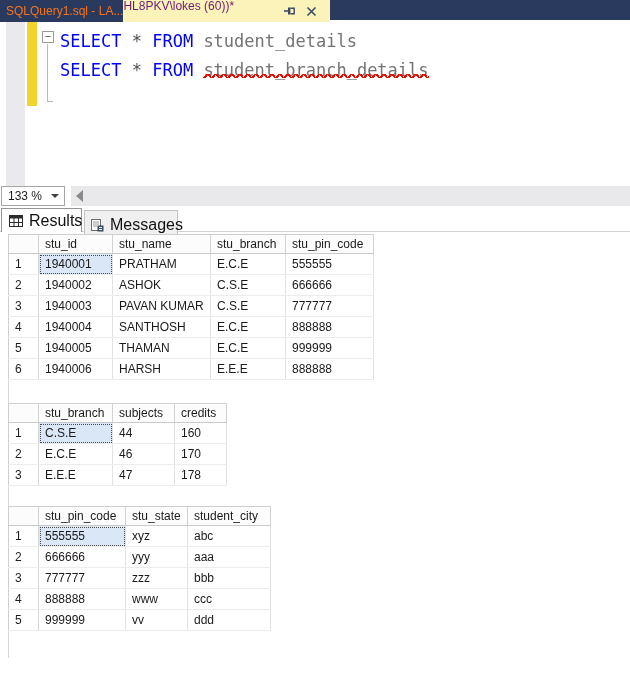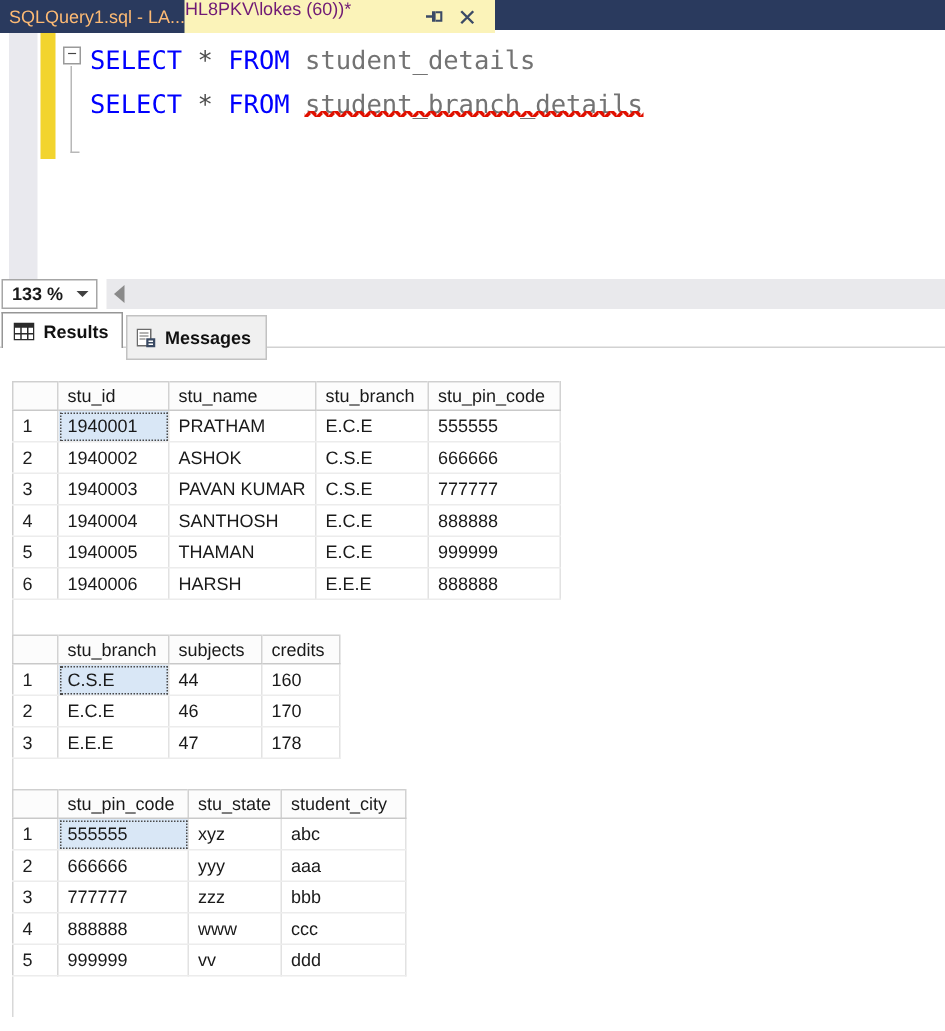--- a/index.html
+++ b/index.html
@@ -2,21 +2,21 @@
 <html><head>
 <meta charset="utf-8">
 <style>
   * { box-sizing: border-box; margin: 0; padding: 0; }
   body { background:#fff; font-family:"Liberation Sans", sans-serif; }
   #screen { position:relative; width:630px; height:687px; background:#fff; overflow:hidden; }
 
   
   .tabstrip { display:flex; align-items:flex-start; height:22px; }
   .doc-tab { display:flex; align-items:center; width:330px; height:22px; background:#fbf3b9; cursor:default; }
-  .tab-title-dark { display:inline-block; height:22px; line-height:22px; background:#2a3a5e; color:#fdba74; font-size:12px; padding-left:6px; white-space:pre; }
+  .tab-title-dark { display:inline-block; height:22px; line-height:22px; background:#2a3a5e; color:#f97316; font-size:12px; padding-left:6px; white-space:pre; }
   .tab-title-light { display:inline-block; height:32px; line-height:22px; color:#701a75; font-size:12px; white-space:pre; }
   .tab-pin { margin-left:auto; width:12px; height:12px; display:flex; align-items:center; }
   .tab-close { margin:0 13px 0 10px; width:11px; height:11px; display:flex; align-items:center; }
   .strip-fill { flex:1; height:20px; background:#2a3a5e; }
 
   
   .editor { position:relative; height:164px; background:#fff; }
   .indicator-margin { position:absolute; left:6px; top:0; width:19px; height:164px; background:#e9e9ee; }
   .change-bar { position:absolute; left:27px; top:0; width:10px; height:84px; background:#f2d42e; }
   .collapse-box { position:absolute; left:42px; top:9px; width:12px; height:12px; background:#fff; border:1px solid #9a9a9a; color:#444; font-size:11px; line-height:9px; text-align:center; }
@@ -29,38 +29,38 @@
   .squiggly { position:relative; }
   .squiggly::after { content:""; position:absolute; left:0; right:0; bottom:2px; height:4px;
     background-image:
       linear-gradient(45deg,  transparent 60%, #e01000 60%, #e01000 88%, transparent 88%),
       linear-gradient(135deg, transparent 60%, #e01000 60%, #e01000 88%, transparent 88%);
     background-size:8px 4px; background-position:0 0, 4px 0; background-repeat:repeat-x; }
   .caret { position:absolute; left:284px; top:5px; width:1px; height:19px; background:#000; }
 
   
   .zoom-row { position:relative; height:21px; background:#fff; }
-  .zoom-combo { position:absolute; left:1px; top:0; width:64px; height:20px; border:1px solid #a6a6a6; background:#fff; display:flex; align-items:center; font-size:12px; color:#1a1a1a; padding-left:6px; cursor:default;font-weight:bold; }
+  .zoom-combo { position:absolute; left:1px; top:0; width:64px; height:20px; border:1px solid #a6a6a6; background:#fff; display:flex; align-items:center; font-size:12px; color:#1a1a1a; padding-left:6px; cursor:default; }
   .combo-arrow { margin-left:auto; margin-right:5px; width:0; height:0; border-left:4px solid transparent; border-right:4px solid transparent; border-top:4px solid #404040; }
   .hscroll { position:absolute; left:71px; right:0; top:0; height:20px; background:#e9e9ec; }
   .hscroll-left { position:absolute; left:5px; top:4px; width:0; height:0; border:6px solid transparent; border-right:7px solid #8a8a8a; border-left:none; }
 
   
   .rtabs { position:relative; height:25px; background:#fff; }
   .rtabs-line { position:absolute; left:0; right:0; top:24px; height:1px; background:#d2d2d2; }
-  .rtab { position:absolute; display:flex; align-items:center; font-size:12px; color:#111; cursor:default;font-weight:bold; }
+  .rtab { position:absolute; display:flex; align-items:center; font-size:16px; color:#111; cursor:default; }
   .rtab-results { left:1px; top:1px; width:81px; height:24px; background:#fff; border:1px solid #969696; border-bottom:none; padding-left:7px; }
   .rtab-messages { left:84px; top:3px; width:94px; height:30px; background:#f0f0f0; border:1px solid #c2c2c2; padding-left:6px; }
   .rtab .ticon { margin-right:6px; display:flex; }
 
   
   .results { position:relative; height:455px; background:#fff; }
   .left-guide { position:absolute; left:8px; top:10px; width:1px; height:414px; background:#d8d8d8; }
   .grid-mount { position:relative; }
-  .g1 { margin:22px 0 0 8px; }
+  .g1 { margin:2px 0 0 8px; }
   .g2 { margin:23px 0 0 8px; }
   .g3 { margin:20px 0 0 8px; }
   table.rgrid { border-collapse:collapse; table-layout:fixed; background:#fff; border:1px solid #cfcfcf; font-size:12px; color:#1a1a1a; }
   table.rgrid th { font-weight:normal; text-align:left; background:#fcfcfc; height:14px; line-height:14px; padding:2px 4px 2px 6px; border-right:1px solid #d2d2d2; border-bottom:1px solid #c9c9c9; white-space:nowrap; overflow:hidden; }
   table.rgrid td { height:16px; line-height:16px; padding:2px 4px 2px 6px; border-right:1px solid #e2e2e2; border-bottom:1px solid #ececec; white-space:nowrap; overflow:hidden; }
   table.rgrid td.rownum { color:#1e1e1e; border-right:1px solid #d8d8d8; }
   table.rgrid td.sel { background:#d9e7f6; outline:1px dotted #4a4a4a; outline-offset:-2px; }
 </style>
 </head>
 <body>

